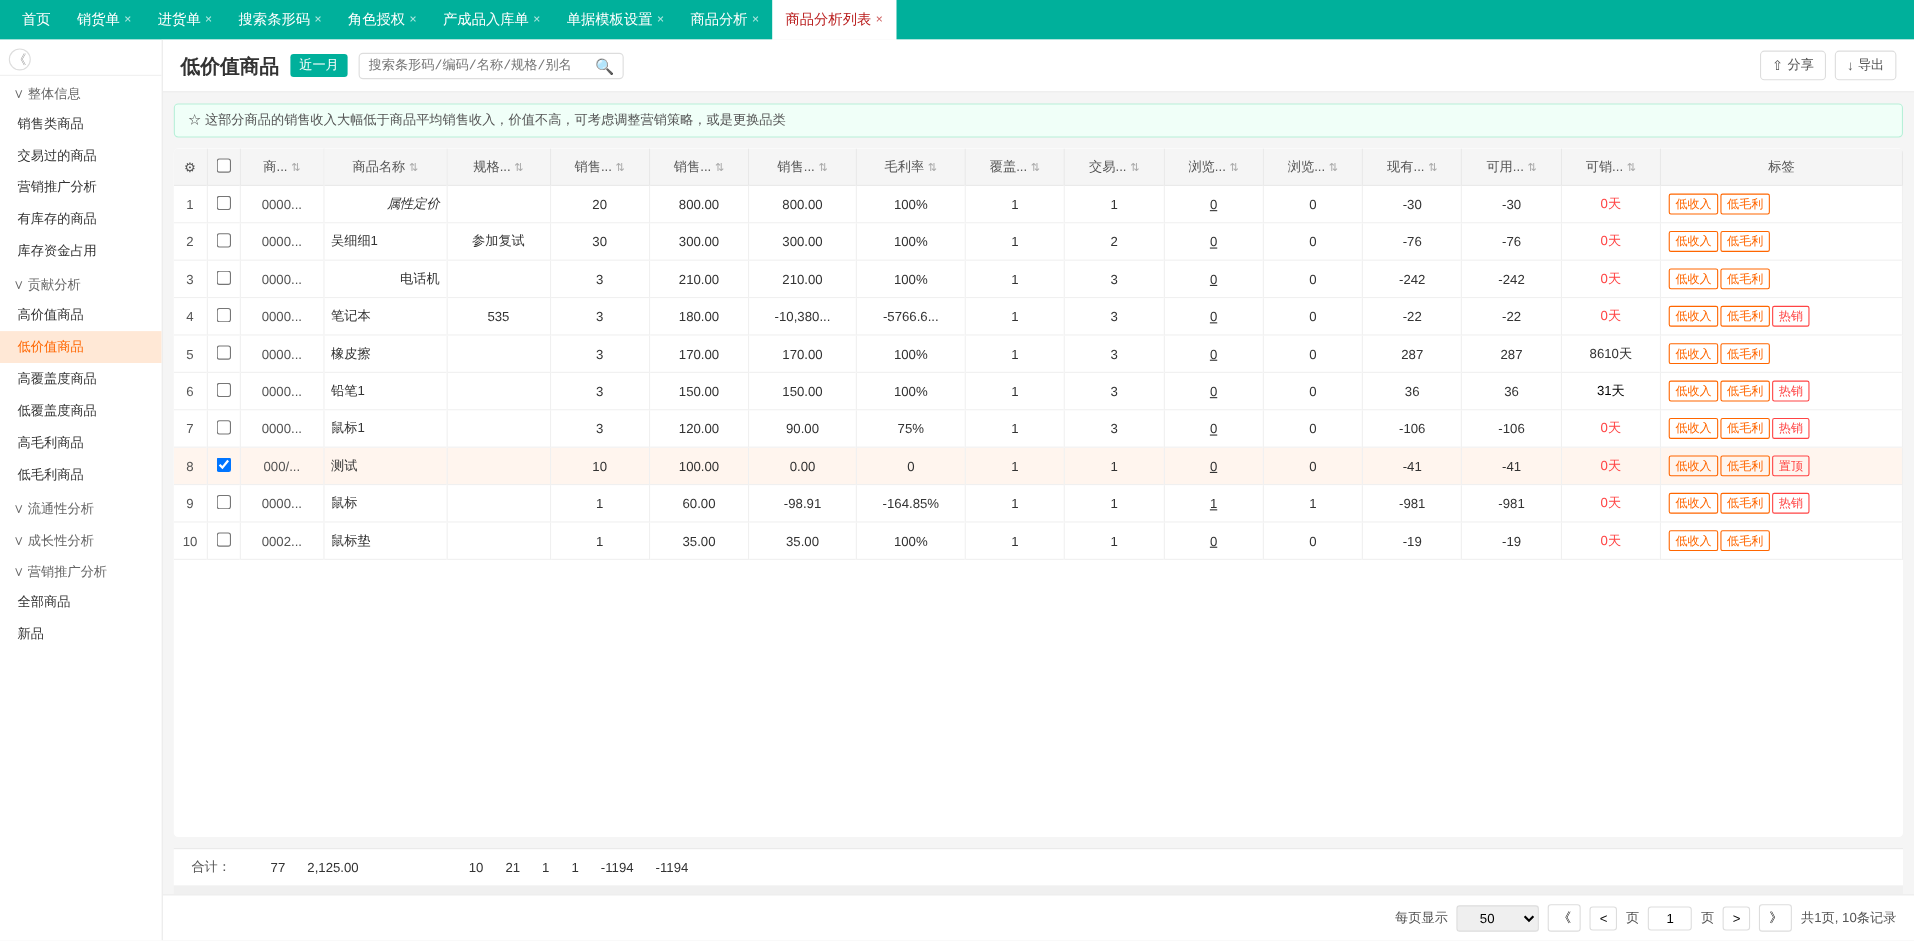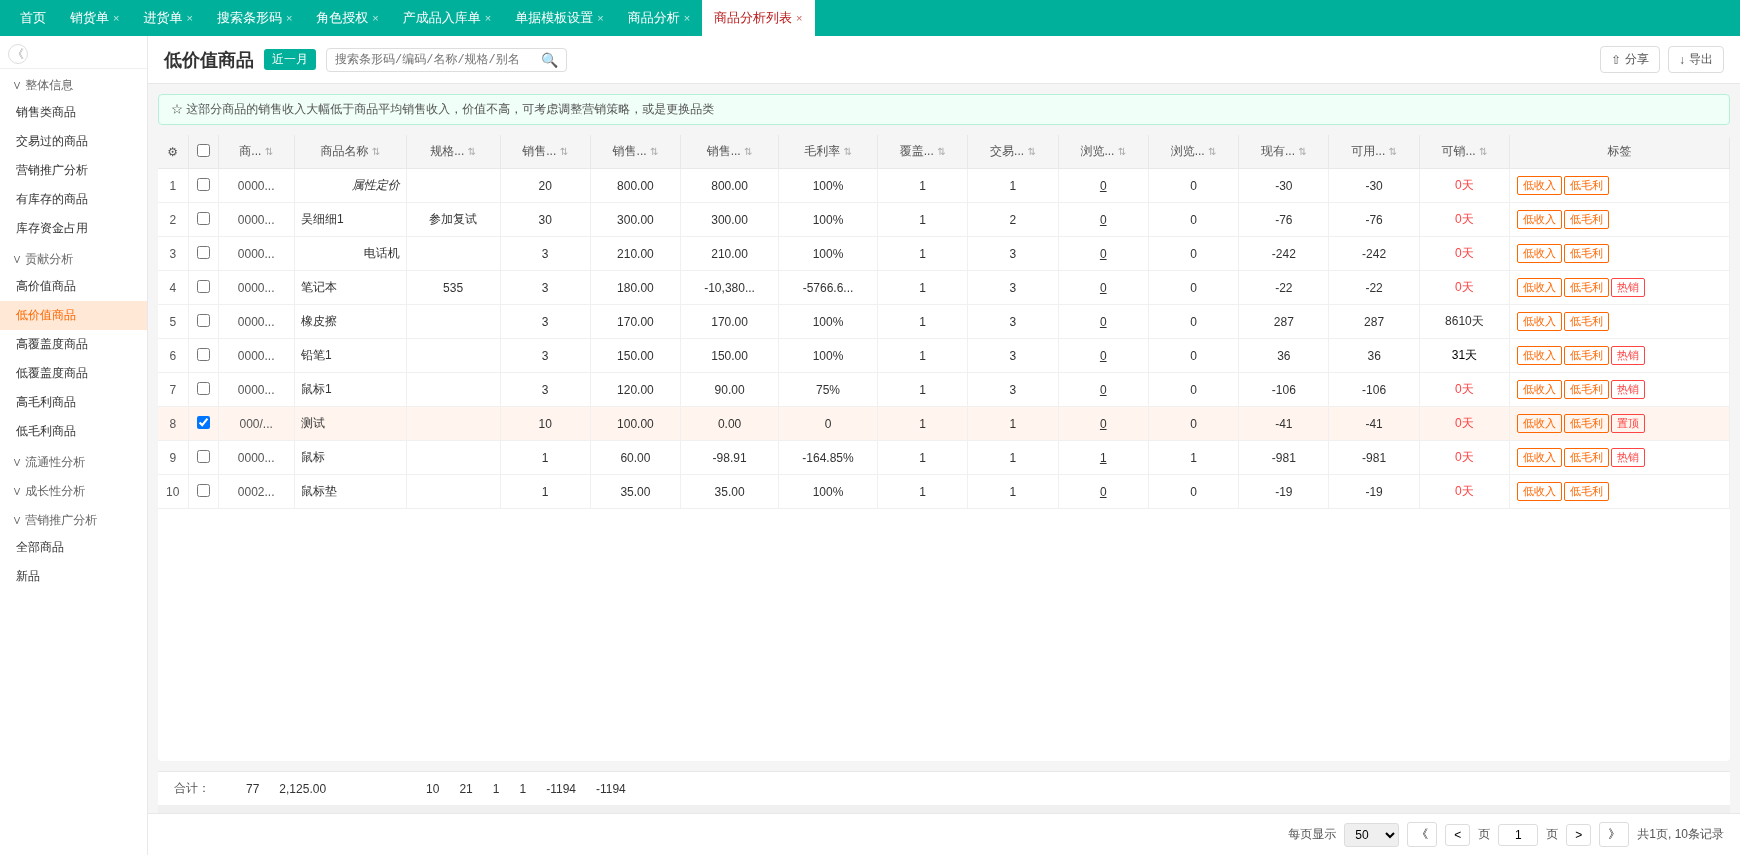--- a/index.html
+++ b/index.html
@@ -227,21 +227,21 @@
     .page-input {
       width: 40px;
       border: 1px solid #ddd;
       padding: 3px 6px;
       text-align: center;
       border-radius: 3px;
       font-size: 12px;
     }
     .per-page-select {
       border: 1px solid #ddd;
-      padding: 3px 6px;
+      padding: 3px 16px;
       border-radius: 3px;
       font-size: 12px;
     }
 
     .collapse-btn {
       width: 20px;
       height: 20px;
       border-radius: 50%;
       border: 1px solid #ddd;
       background: #fff;

